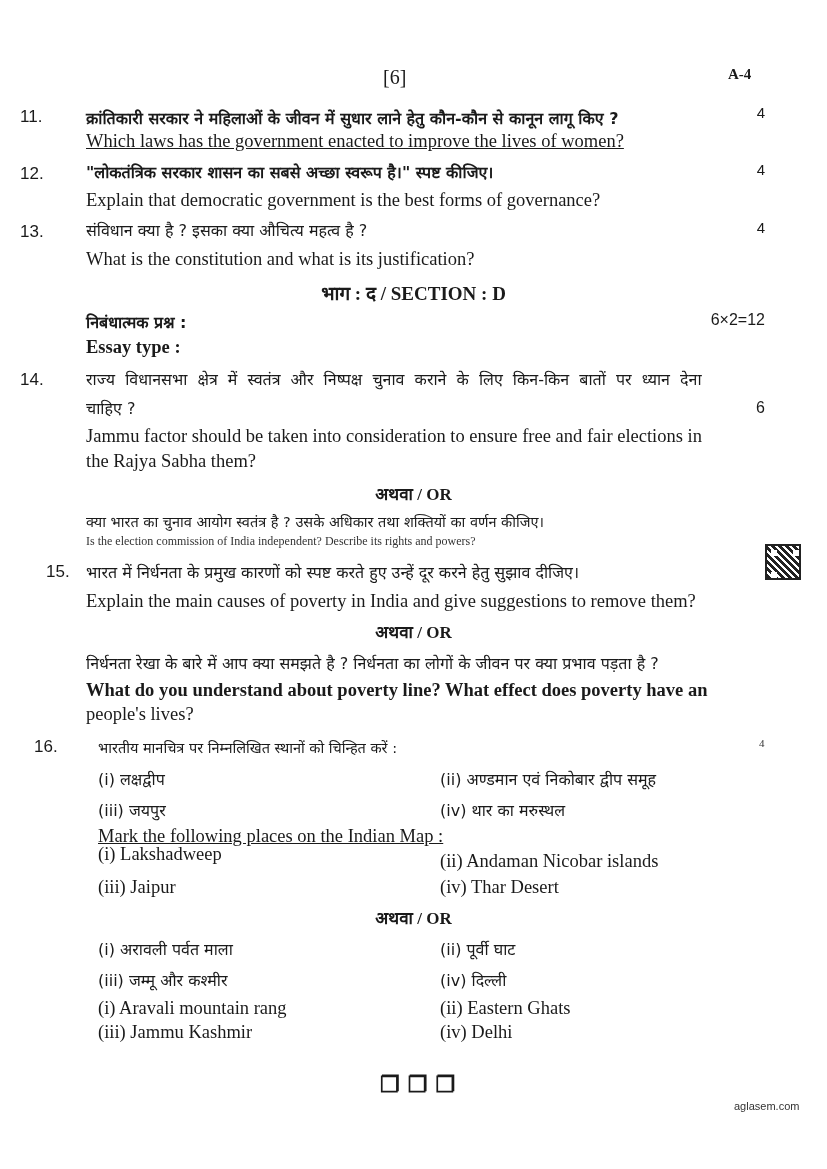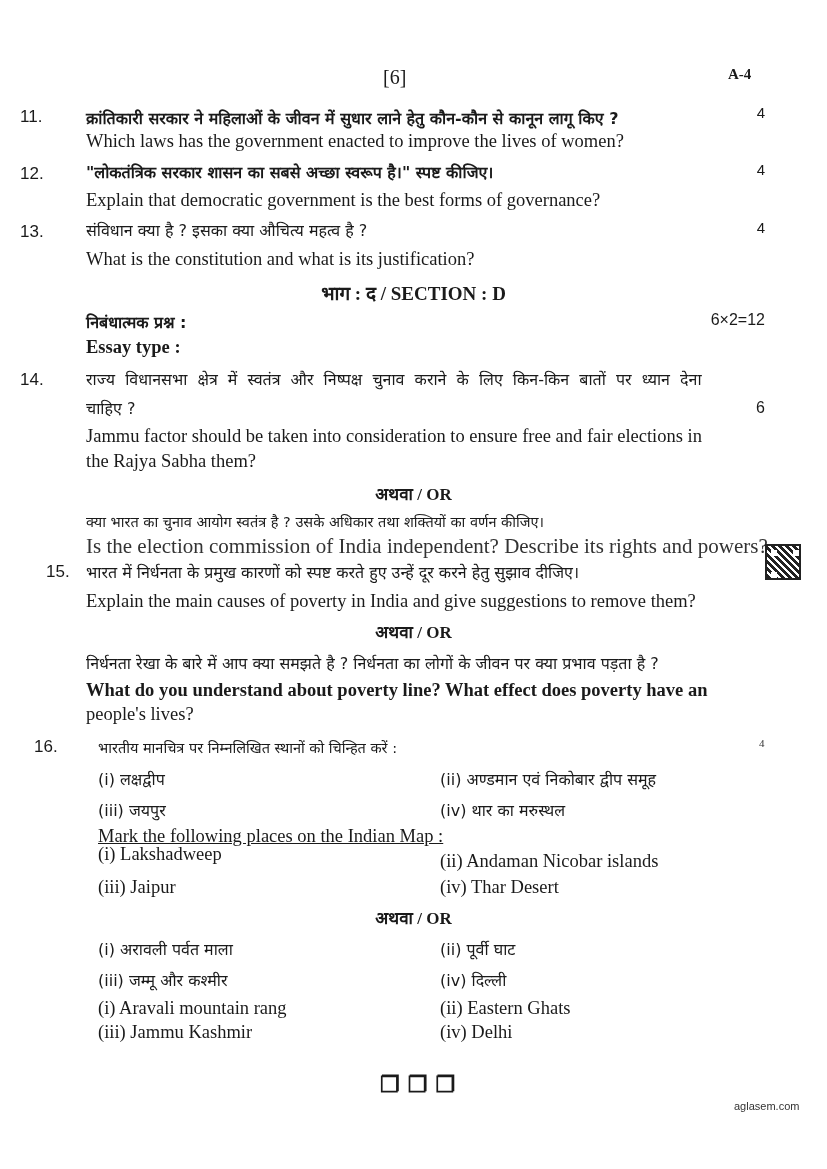--- a/index.html
+++ b/index.html
@@ -35,21 +35,21 @@
 </head>
 <body>
 
 <div class="abs page-num">[6]</div>
 <div class="abs series-code">A-4</div>
 
 <div>
   <span class="qnum" style="left:20px;top:107px;">11.</span>
   <span class="abs hi bold" style="left:86px;top:107px;">क्रांतिकारी सरकार ने महिलाओं के जीवन में सुधार लाने हेतु कौन-कौन से कानून लागू किए ?</span>
   <span class="marks" style="top:104px;">4</span>
-  <span class="abs en" style="left:86px;top:131px;">Which laws has the government enacted to improve the lives of women?</span>
+  <span class="abs en" style="left:86px;top:131px;text-decoration:underline;">Which laws has the government enacted to improve the lives of women?</span>
 </div>
 
 <div>
   <span class="qnum" style="left:20px;top:164px;">12.</span>
   <span class="abs hi bold" style="left:86px;top:161px;">"लोकतंत्रिक सरकार शासन का सबसे अच्छा स्वरूप है।" स्पष्ट कीजिए।</span>
   <span class="marks" style="top:161px;">4</span>
   <span class="abs en" style="left:86px;top:190px;">Explain that democratic government is the best forms of governance?</span>
 </div>
 
 <div>
@@ -66,21 +66,21 @@
 
 <div>
   <span class="qnum" style="left:20px;top:370px;">14.</span>
   <span class="abs hi" style="left:86px;top:368px;word-spacing:5px;">राज्य विधानसभा क्षेत्र में स्वतंत्र और निष्पक्ष चुनाव कराने के लिए किन-किन बातों पर ध्यान देना</span>
   <span class="abs hi" style="left:86px;top:397px;">चाहिए ?</span>
   <span class="marks" style="top:399px;font-size:16px;">6</span>
   <span class="abs en" style="left:86px;top:426px;">Jammu factor should be taken into consideration to ensure free and fair elections in</span>
   <span class="abs en" style="left:86px;top:451px;">the Rajya Sabha them?</span>
   <div class="abs center or" style="top:482px;">अथवा / OR</div>
   <span class="abs hi" style="left:86px;top:511px;font-size:14.5px;">क्या भारत का चुनाव आयोग स्वतंत्र है ? उसके अधिकार तथा शक्तियों का वर्णन कीजिए।</span>
-  <span class="abs en light" style="left:86px;top:534px;font-size:21px;">Is the election commission of India independent? Describe its rights and powers?</span>
+  <span class="abs en light" style="left:86px;top:534px;font-size:12px;">Is the election commission of India independent? Describe its rights and powers?</span>
 </div>
 
 <div class="qr"></div>
 
 <div>
   <span class="qnum" style="left:46px;top:562px;">15.</span>
   <span class="abs hi" style="left:86px;top:561px;">भारत में निर्धनता के प्रमुख कारणों को स्पष्ट करते हुए उन्हें दूर करने हेतु सुझाव दीजिए।</span>
   <span class="abs en" style="left:86px;top:591px;">Explain the main causes of poverty in India and give suggestions to remove them?</span>
   <div class="abs center or" style="top:620px;">अथवा / OR</div>
   <span class="abs hi" style="left:86px;top:652px;">निर्धनता रेखा के बारे में आप क्या समझते है ? निर्धनता का लोगों के जीवन पर क्या प्रभाव पड़ता है ?</span>

